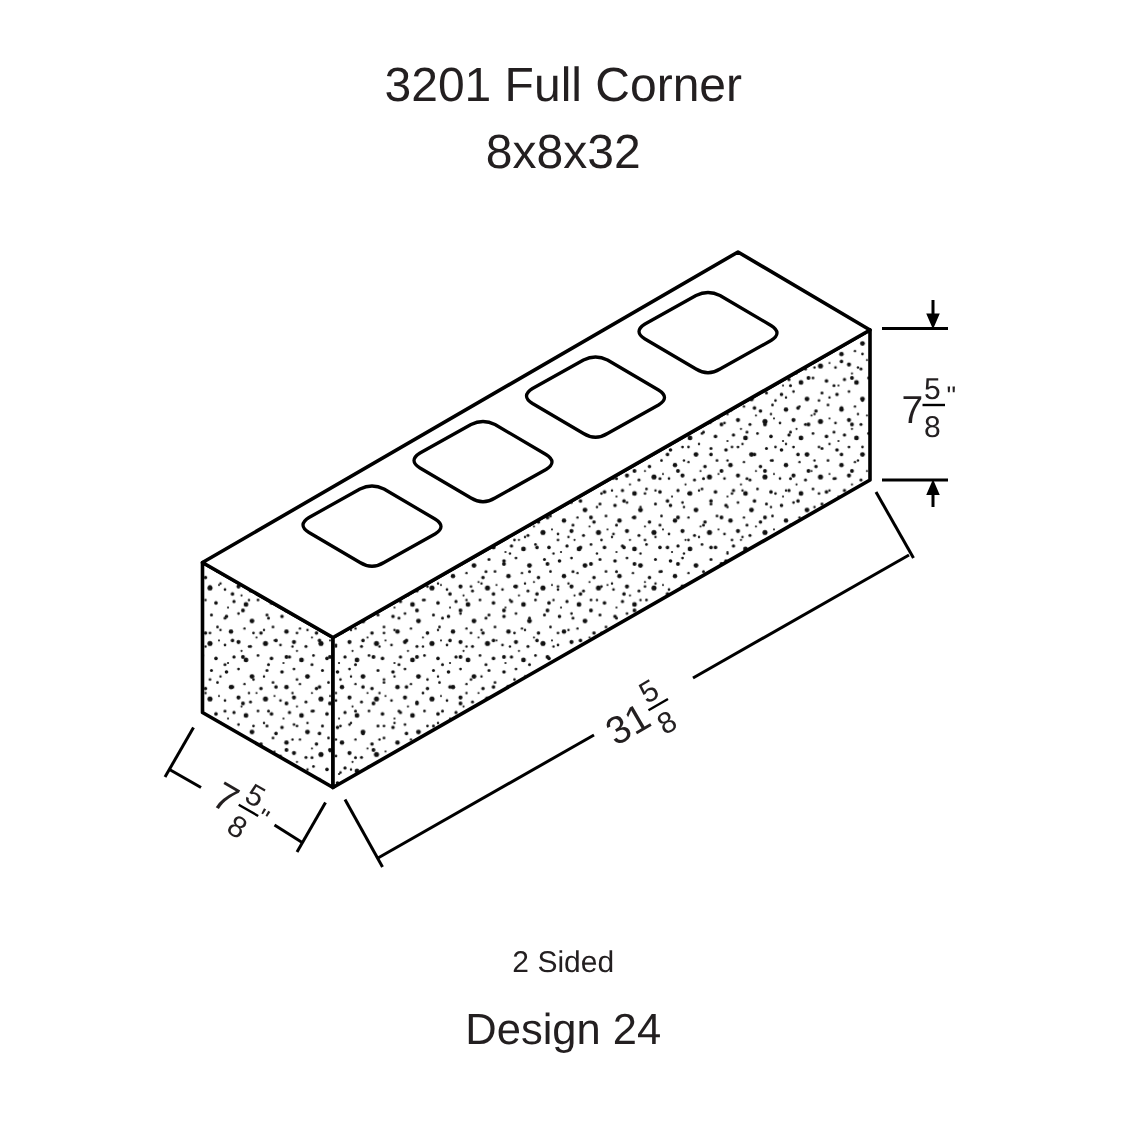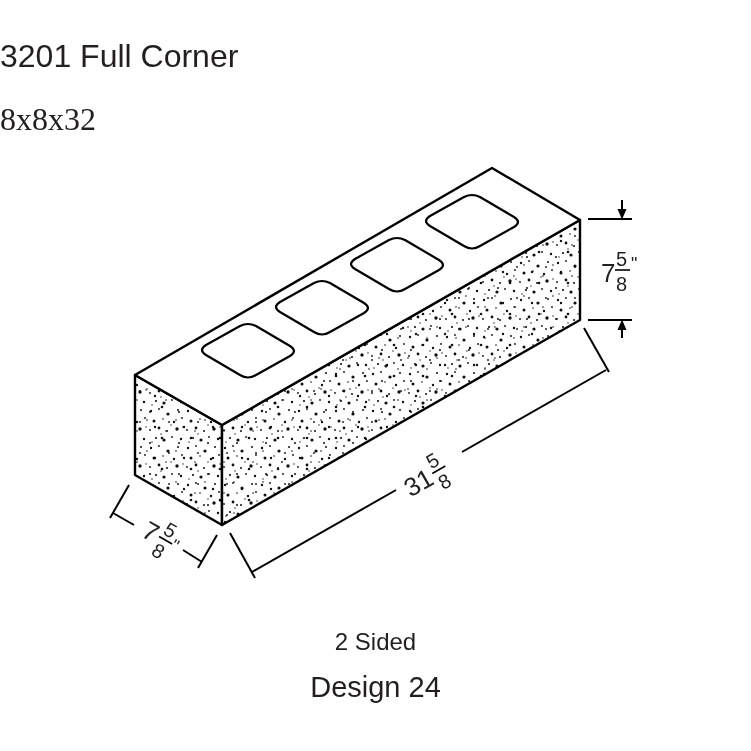--- a/index.html
+++ b/index.html
@@ -1,20 +1,20 @@
 <!DOCTYPE html>
 <html><head>
 <meta charset="utf-8">
 <style>
   html, body { margin: 0; padding: 0; background: #ffffff; }
   body { width: 751px; height: 751px; position: relative; overflow: hidden; font-family: "Liberation Sans", sans-serif; color: #231f20; }
-  .title { position: absolute; left: 0; width: 751px; font-size: 32px; line-height: 36px; }
+  .title { position: absolute; left: 0; width: 751px; text-align: center; font-size: 32px; line-height: 36px; }
   #t1 { top: 38px; }
-  #t2 { top: 101px; font-family: Liberation Serif, serif; }
-  .sub { position: absolute; left: 0; width: 751px; text-align: center; font-size: 24px; line-height: 34px; }
+  #t2 { top: 83px; }
+  .sub { position: absolute; left: 0; width: 751px; text-align: center; font-size: 20px; line-height: 34px; }
   #s1 { top: 625px; }
   #s2 { top: 670px; font-size: 29px; }
   svg { position: absolute; left: 0; top: 0; }
   .dimtxt { font-family: "Liberation Sans", sans-serif; fill: #231f20; }
 </style>
 </head>
 <body>
 
 <div class="title" id="t1">3201 Full Corner</div>
 <div class="title" id="t2">8x8x32</div>

